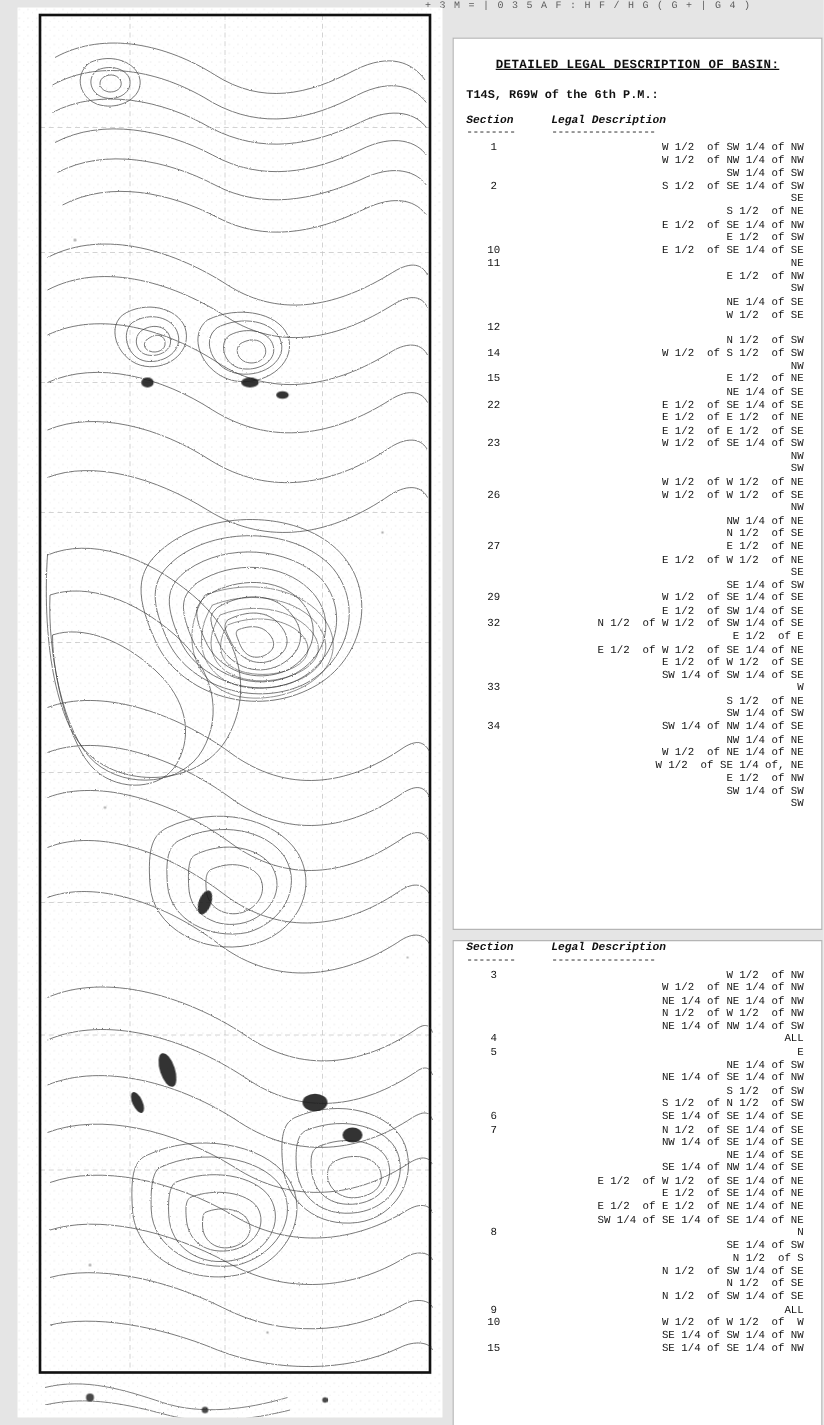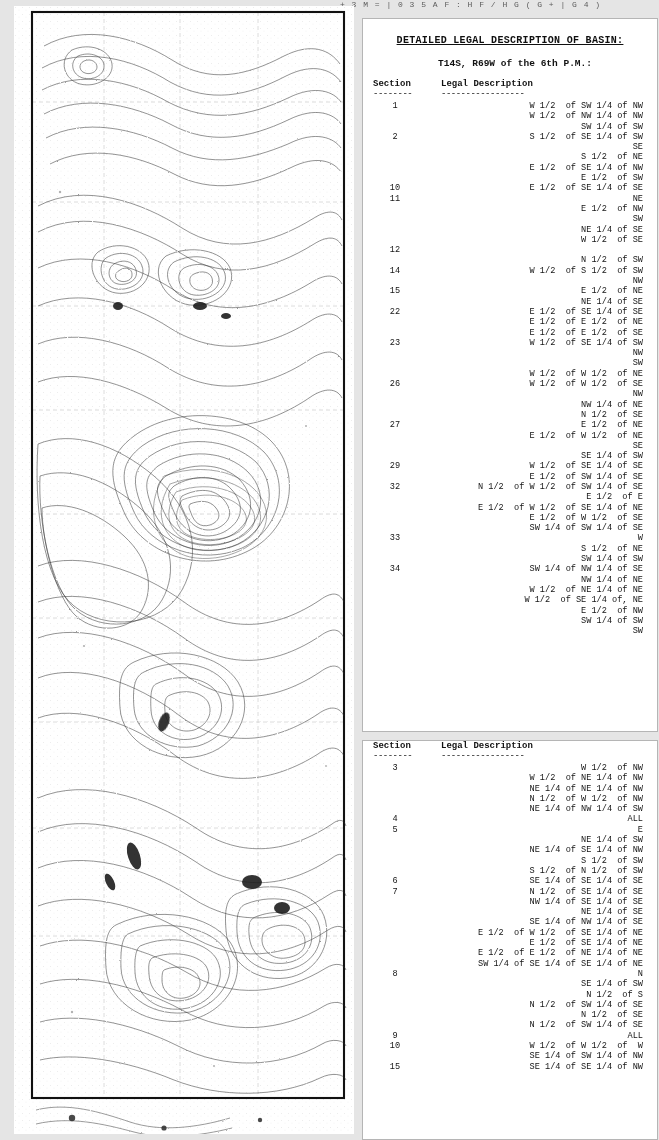--- a/index.html
+++ b/index.html
@@ -40,20 +40,21 @@
     height: 1128px;
   }
 
   
   .legal-panel {
     position: absolute;
     background: #ffffff;
     border-left: 1px solid #c9c9c9;
     font-family: "Liberation Mono", monospace;
     color: #111;
+    margin-top: 12px;
   }
   #legal-panel-1 {
     left: 362px;
     top: 18px;
     width: 294px;
     height: 712px;
     border: 1px solid #b5b5b5;
     border-top: 1px solid #b5b5b5;
   }
   #legal-panel-2 {
@@ -71,28 +72,28 @@
     letter-spacing: 0.3px;
     text-decoration: underline;
     margin: 16px 0 12px 0;
     color: #0f0f0f;
   }
   .township-head {
     font-size: 9.5px;
     font-weight: bold;
     margin: 0 0 10px 10px;
     color: #111;
-    text-align: center;
   }
   .col-head {
     display: flex;
     font-size: 9px;
     font-weight: bold;
     margin: 0 0 0 10px;
     color: #111;
+    font-style: italic;
   }
   .col-head .c-sec { width: 68px; }
   .col-head .c-desc { width: 200px; }
   .col-rule {
     display: flex;
     font-size: 9px;
     margin: 0 0 2px 10px;
     color: #111;
     letter-spacing: -0.5px;
   }

